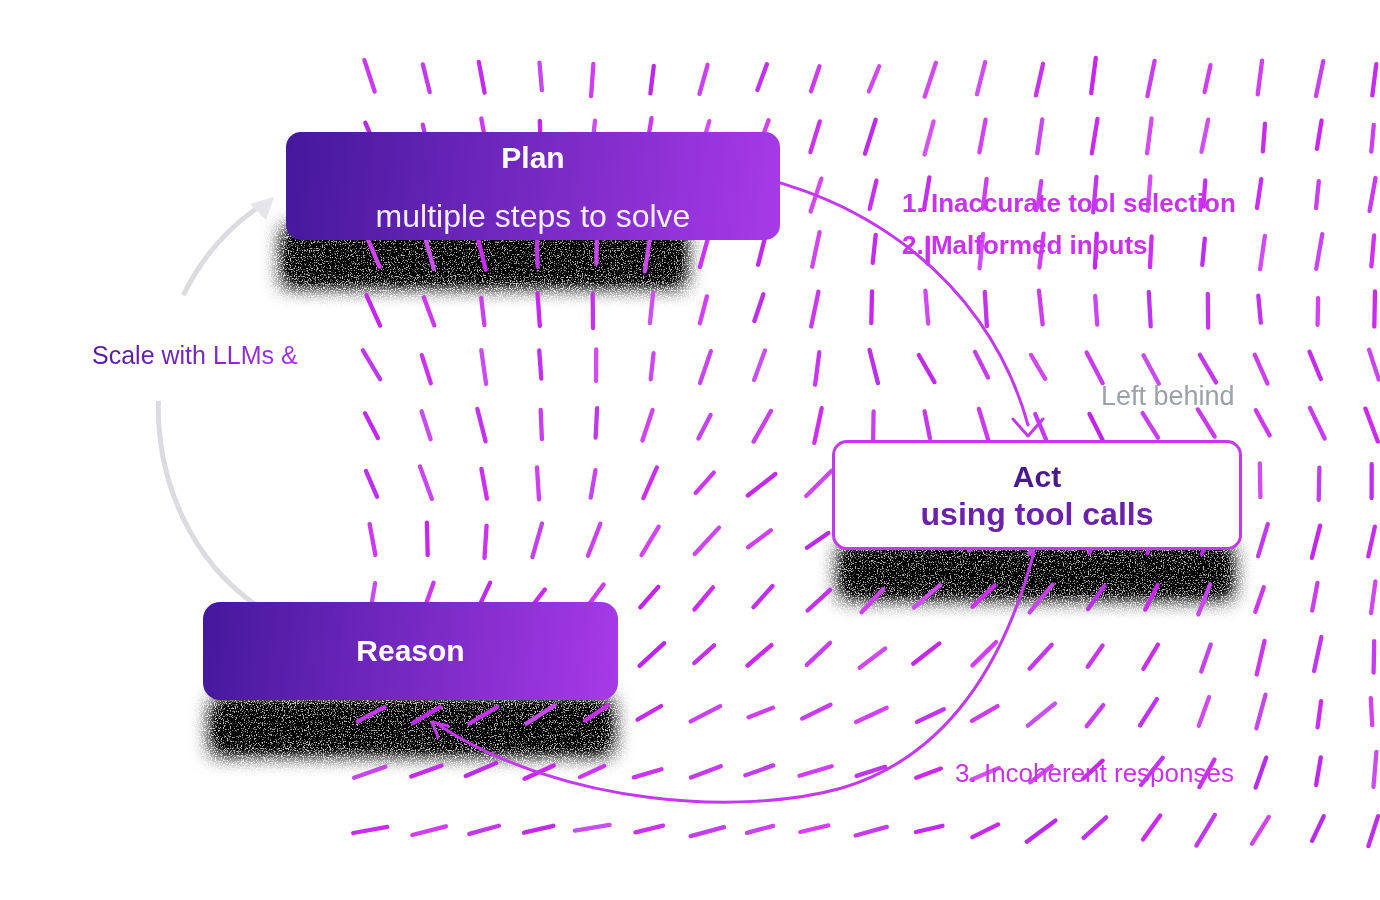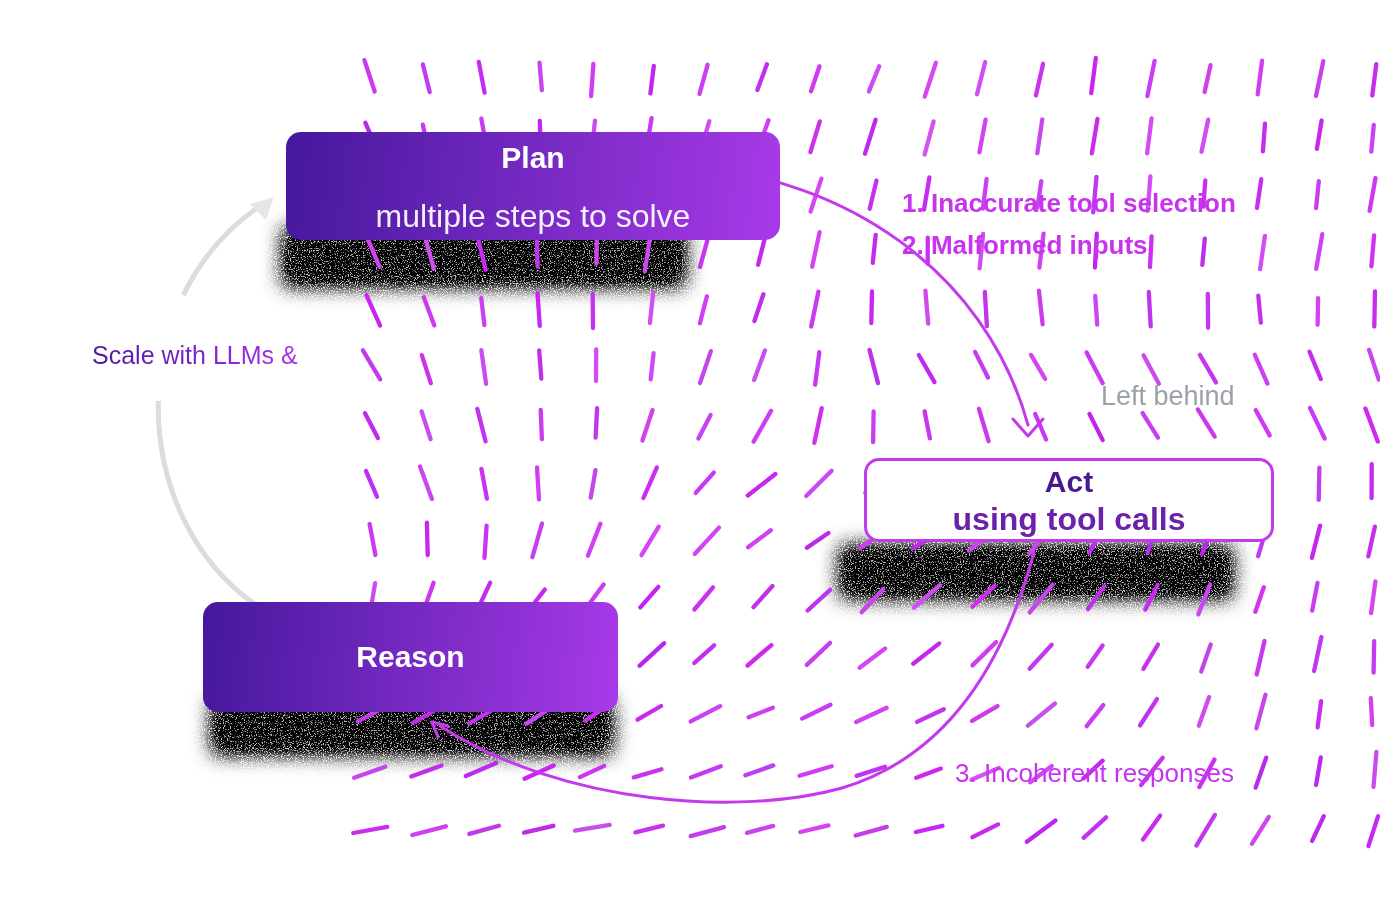--- a/index.html
+++ b/index.html
@@ -24,22 +24,22 @@
   }
   .node.grad .s{color:rgba(255,255,255,0.93);}
   .node.outline{
     background:#ffffff;
     border:3px solid var(--accent,#cb3df0);
   }
   .node.outline .t{color:#48188f;}
   .node.outline .s{color:#6b21a8;font-weight:bold;}
 
   #node-plan{left:286px;top:132px;width:494px;height:108px;gap:24px;}
-  #node-act{left:864px;top:440px;width:410px;height:84px;margin-top:18px;}
-  #node-reason{left:203px;top:602px;width:415px;height:110px;}
+  #node-act{left:832px;top:440px;width:410px;height:110px;}
+  #node-reason{left:203px;top:602px;width:415px;height:98px;border-radius:17px;}
 
   .ai-title{
     position:absolute;left:533px;top:391px;
     font-size:55px;line-height:60px;font-weight:800;letter-spacing:-1px;
     background:linear-gradient(90deg,#34196f 0%,#3d1d8f 22%,#7c2bd0 62%,#a43ae8 100%);
     -webkit-background-clip:text;background-clip:text;color:transparent;
   }
   .scale-note{
     position:absolute;left:92px;top:323px;
     font-size:25px;line-height:32px;font-weight:400;

